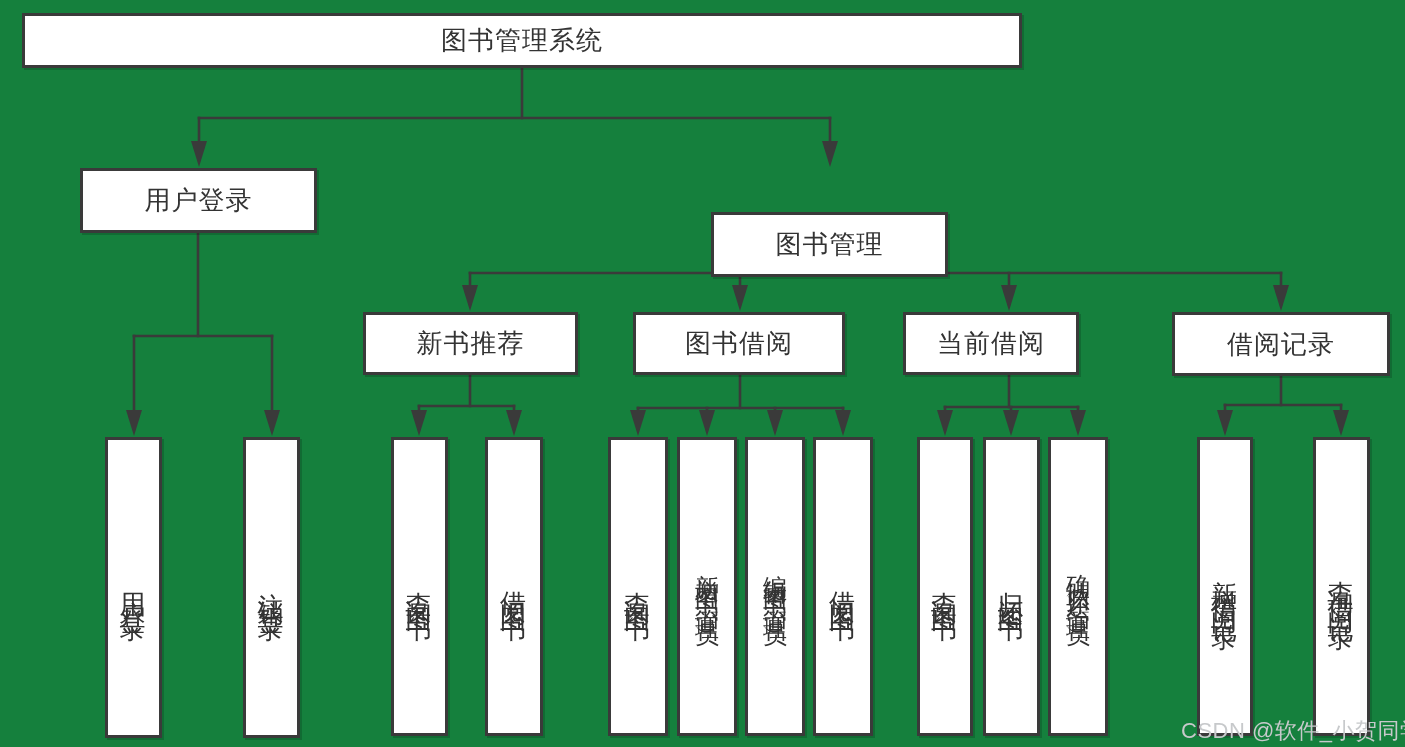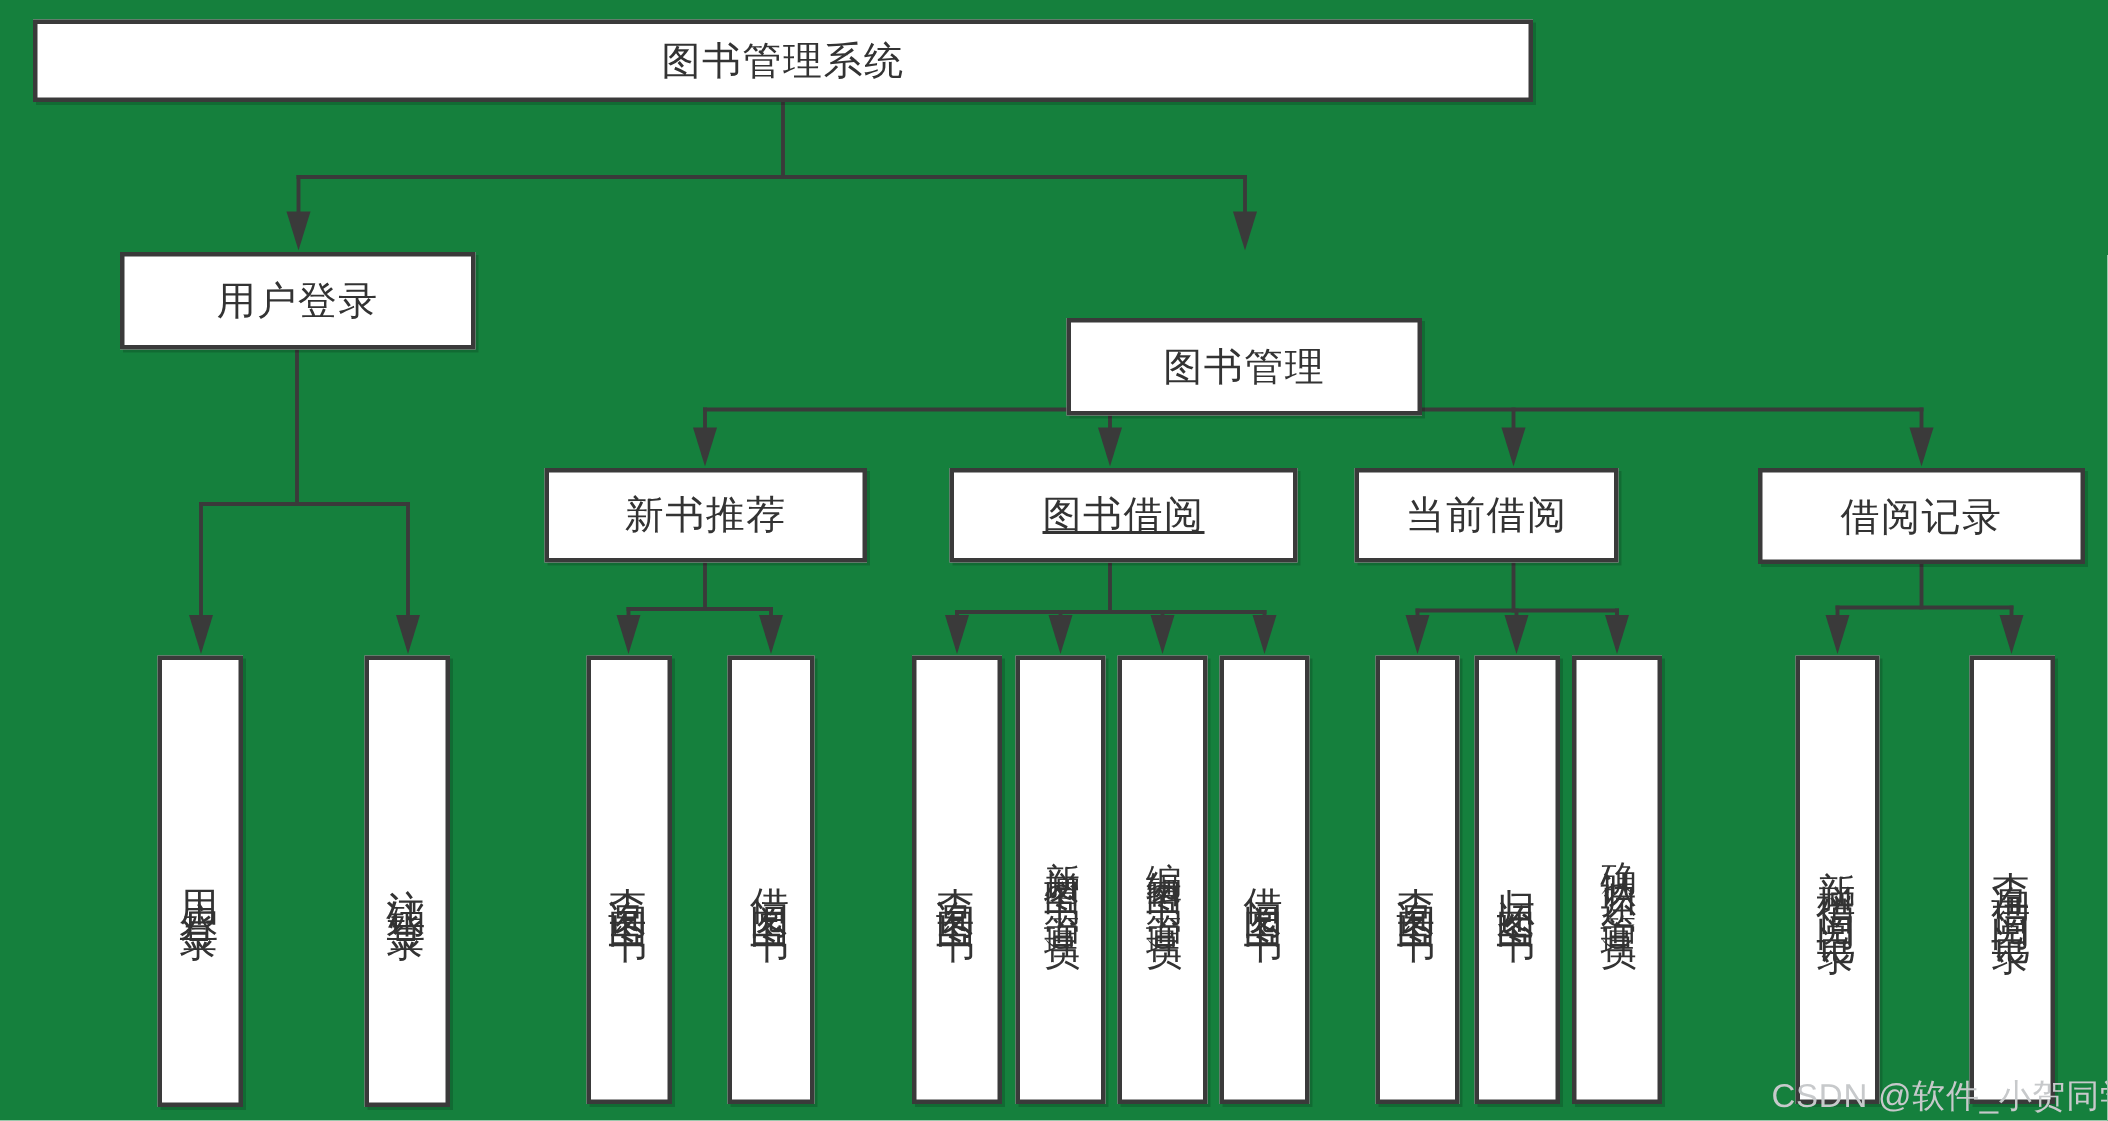--- a/index.html
+++ b/index.html
@@ -120,21 +120,21 @@
       </div>
       <div class="node h" style="left: 80px; top: 168px; width: 237px; height: 65px;">
         <span>用户登录</span>
       </div>
       <div class="node h" style="left: 711px; top: 168px; width: 237px; height: 65px; margin-top: 44px;">
         <span>图书管理</span>
       </div>
       <div class="node h" style="left: 363px; top: 312px; width: 215px; height: 63px;">
         <span>新书推荐</span>
       </div>
-      <div class="node h" style="left: 633px; top: 312px; width: 232px; height: 63px; text-decoration: underline;">
+      <div class="node h" style="left: 633px; top: 312px; width: 212px; height: 63px;">
         <span>图书借阅</span>
       </div>
       <div class="node h" style="left: 903px; top: 312px; width: 176px; height: 63px;">
         <span>当前借阅</span>
       </div>
       <div class="node h" style="left: 1172px; top: 312px; width: 218px; height: 64px;">
         <span>借阅记录</span>
       </div>
       <div class="node v len4" style="left: 105px; top: 437px; width: 57px; height: 301px;">
         <span>用户登录</span>

